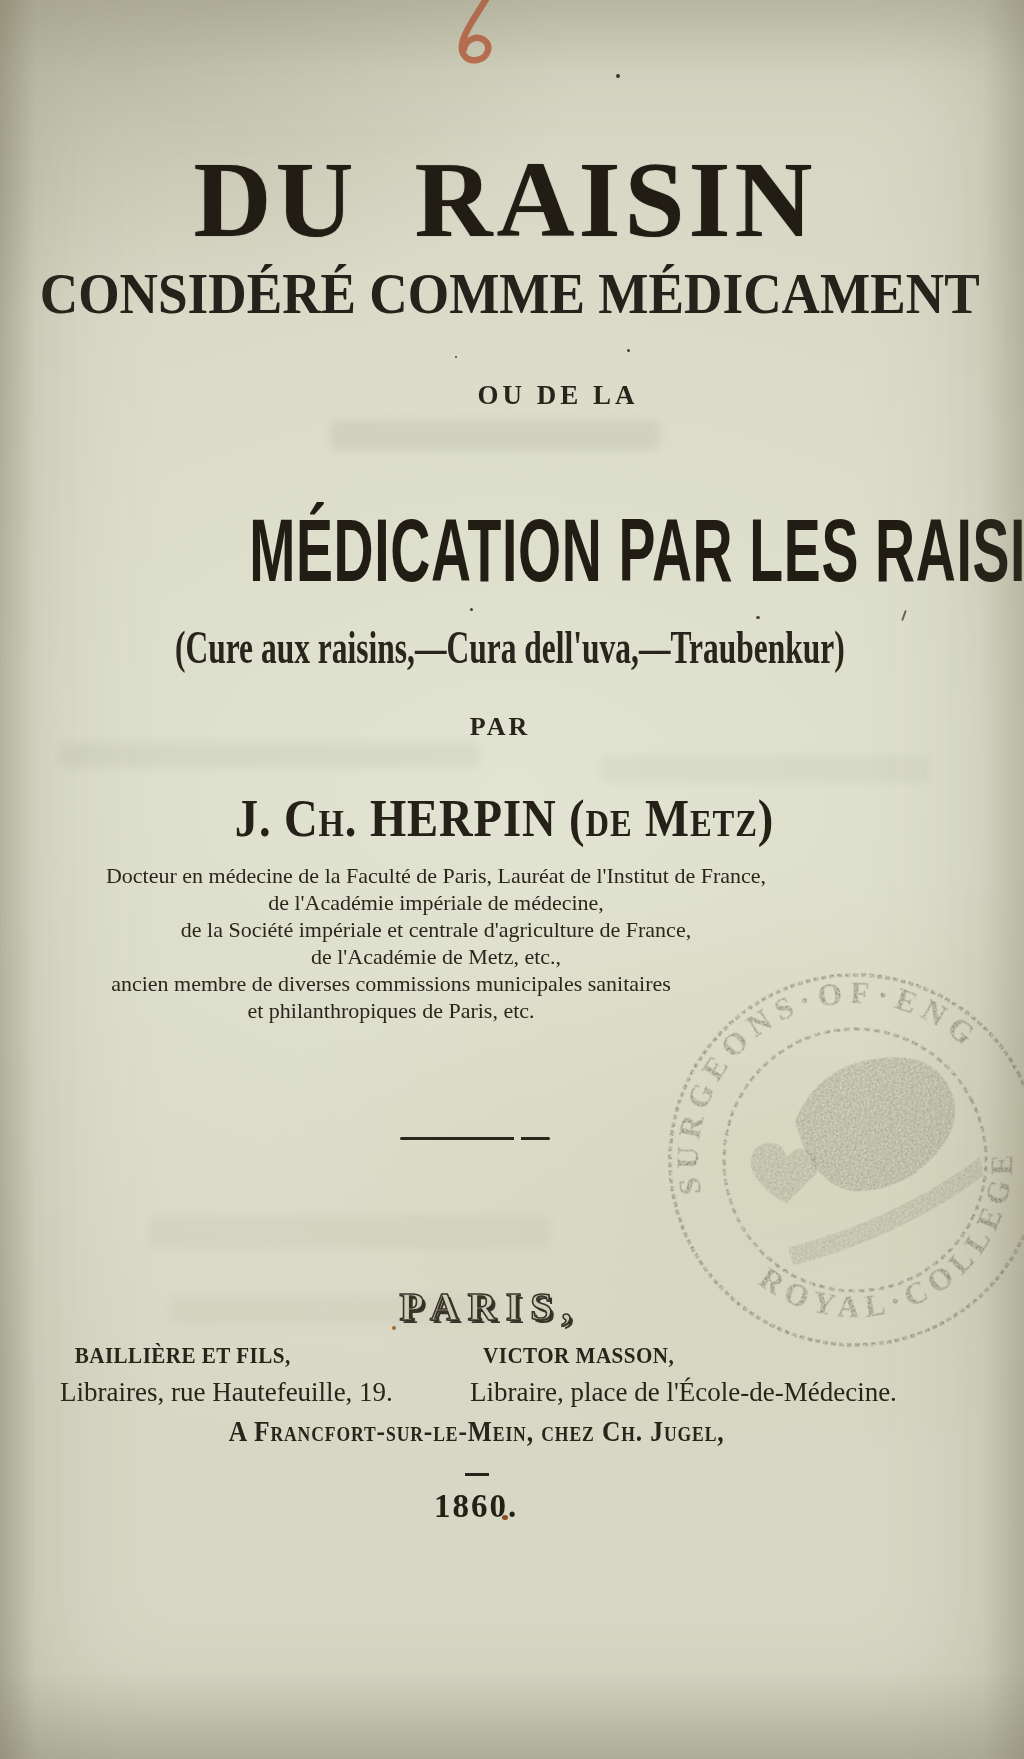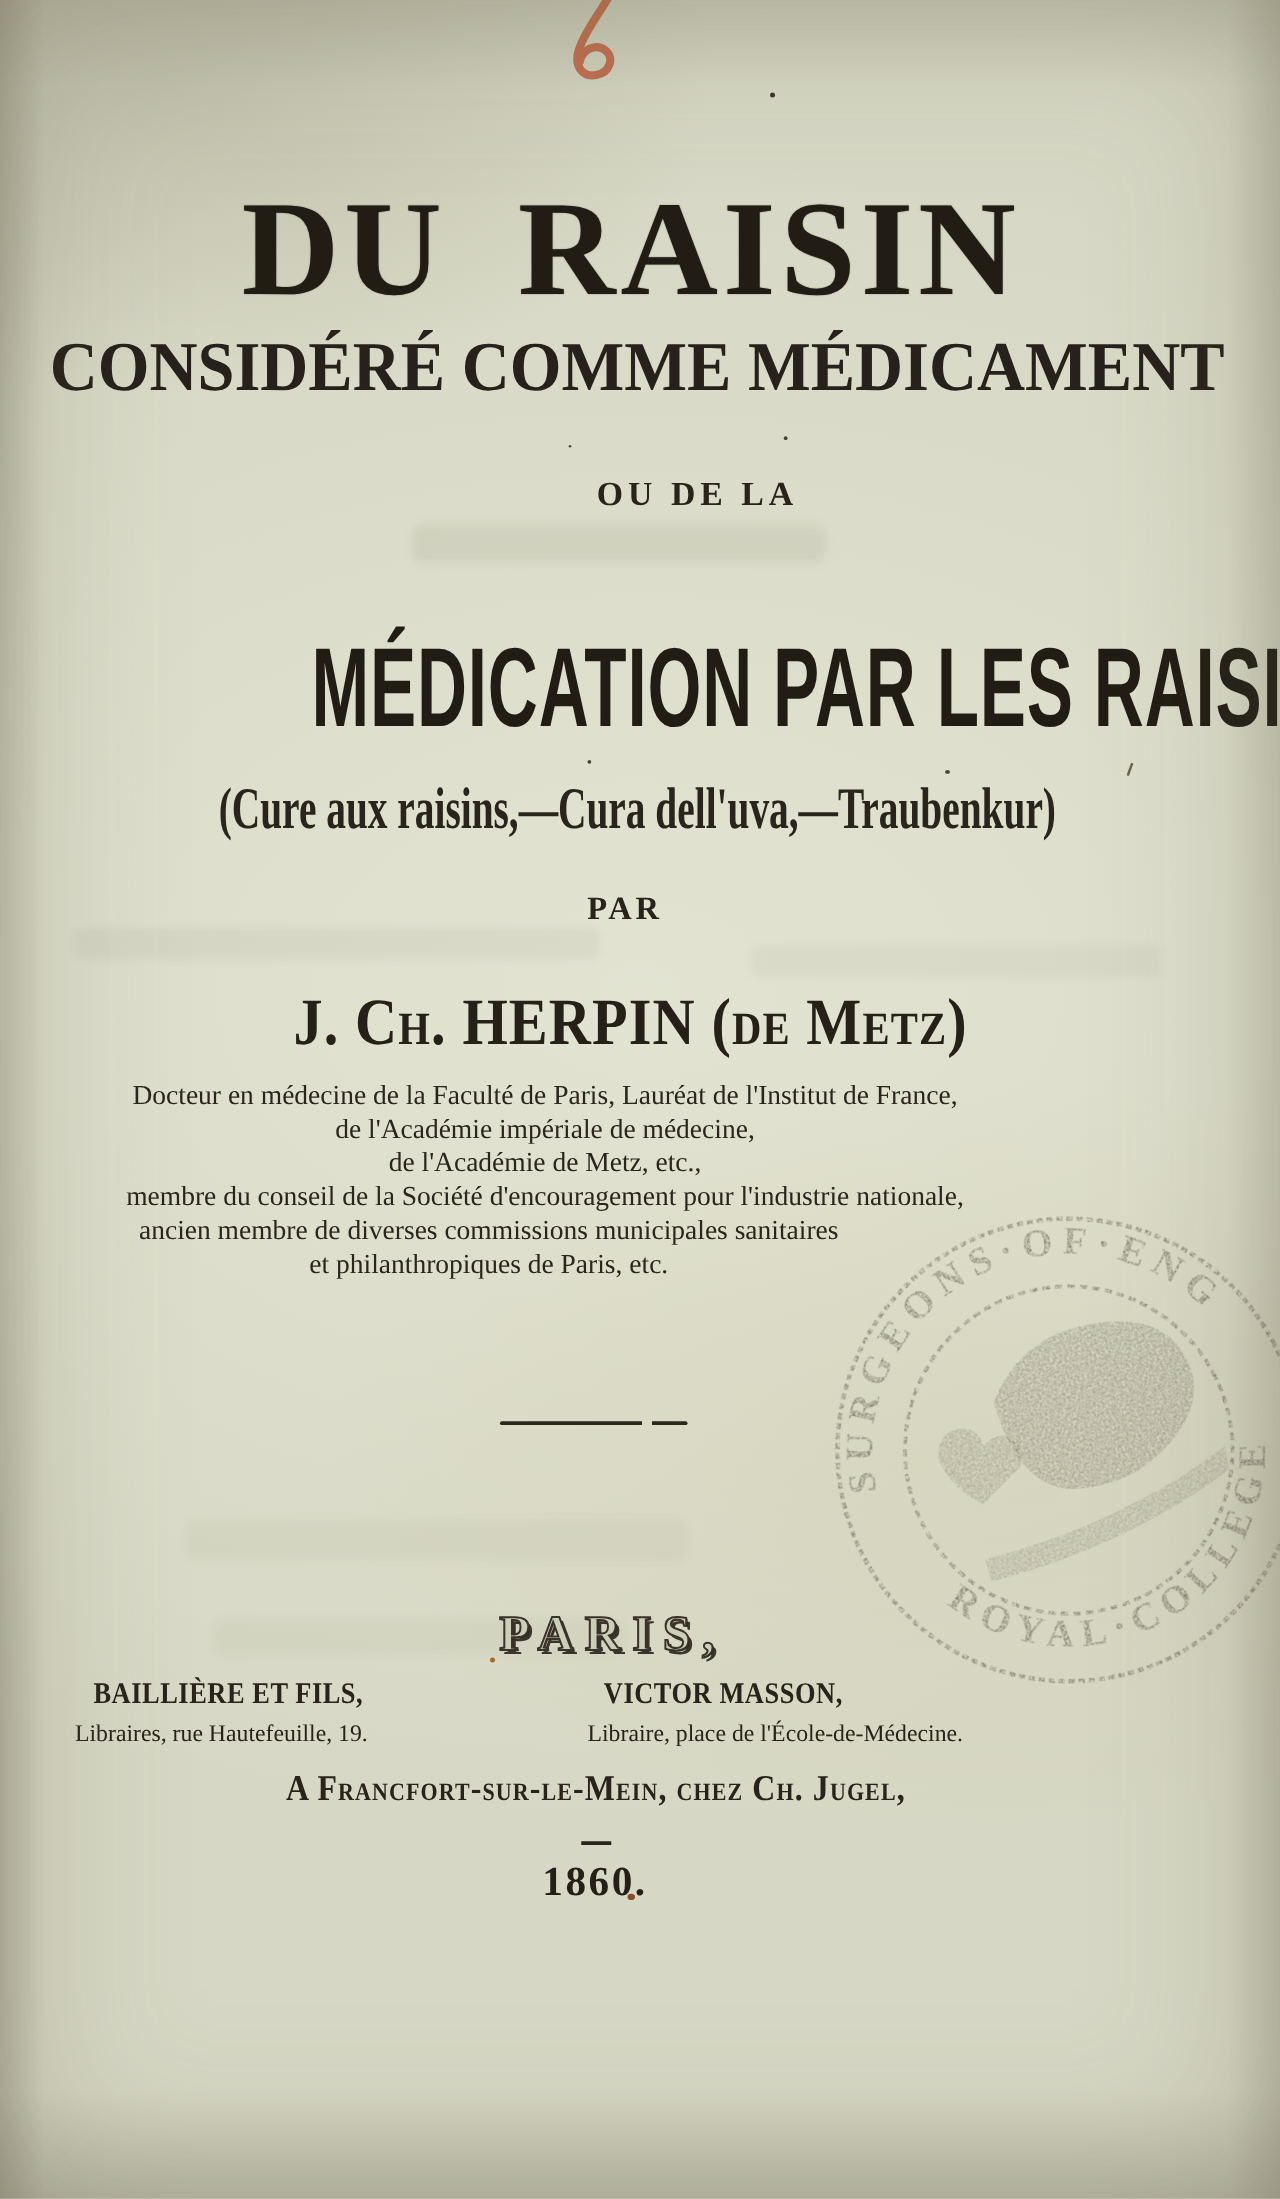--- a/index.html
+++ b/index.html
@@ -49,21 +49,21 @@
     border-radius:2px;}
 
   .city-line{top:1283px;font-size:40px;font-weight:bold;letter-spacing:9px;transform:translateX(-22px);
     color:#cdceba;-webkit-text-stroke:1.6px #39332a;
     text-shadow:3px 3px 0 rgba(41,36,27,.9), 1px 1px 0 #39332a;}
 
   .pub-col{position:absolute;text-align:left;}
   .pub-left{left:60px;top:1342px;width:420px;}
   .pub-right{left:470px;top:1342px;width:460px;}
   .pub-name{font-size:24px;font-weight:bold;letter-spacing:.5px;white-space:nowrap;display:inline-block;transform:scaleX(.88);transform-origin:center;}
-  .pub-addr{font-size:19px;margin-top:8px;white-space:nowrap;}
+  .pub-addr{font-size:27px;margin-top:8px;white-space:nowrap;}
 
   .foreign-line{top:1415px;font-size:29px;font-weight:bold;font-variant:small-caps;transform:translateX(-35px);}
   .foreign-line .squeeze{transform:scaleX(.88);letter-spacing:1px;}
   .year-dash{position:absolute;top:1473px;left:465px;width:24px;height:3px;background:#29241b;}
   .year-line{top:1488px;font-size:33px;font-weight:bold;letter-spacing:2px;transform:translateX(-36px);color:#241f17;}
 
   .stamp-svg{position:absolute;left:660px;top:968px;width:380px;height:400px;opacity:.62;}
 
   .smudge{position:absolute;filter:blur(4px);background:rgba(92,92,70,.09);border-radius:8px;}
   .speck{position:absolute;border-radius:50%;}
@@ -89,22 +89,22 @@
 <div class="center connector">OU DE LA</div>
 <div class="center main-heading"><span class="squeeze">MÉDICATION PAR LES RAISINS</span></div>
 <div class="center translations"><span class="squeeze">(Cure aux raisins,—Cura dell'uva,—Traubenkur)</span></div>
 
 <div class="center par-label">PAR</div>
 <div class="center author-name"><span class="squeeze">J. Ch. HERPIN (de Metz)</span></div>
 
 <div class="credentials">
   <div class="cred-line">Docteur en médecine de la Faculté de Paris, Lauréat de l'Institut de France,</div>
   <div class="cred-line">de l'Académie impériale de médecine,</div>
+  <div class="cred-line">de la Société impériale et centrale d'agriculture de France,</div>
   <div class="cred-line">de l'Académie de Metz, etc.,</div>
-  <div class="cred-line">membre du conseil de la Société d'encouragement pour l'industrie nationale,</div>
   <div class="cred-line shift-left">ancien membre de diverses commissions municipales sanitaires</div>
   <div class="cred-line shift-left">et philanthropiques de Paris, etc.</div>
 </div>
 
 <div class="divider"></div>
 
 <svg class="stamp-svg" viewBox="0 0 380 400" aria-hidden="true">
   <defs>
     <filter id="grain" x="-20%" y="-20%" width="140%" height="140%">
       <feTurbulence type="fractalNoise" baseFrequency="0.5" numOctaves="2" result="noise"></feTurbulence>

